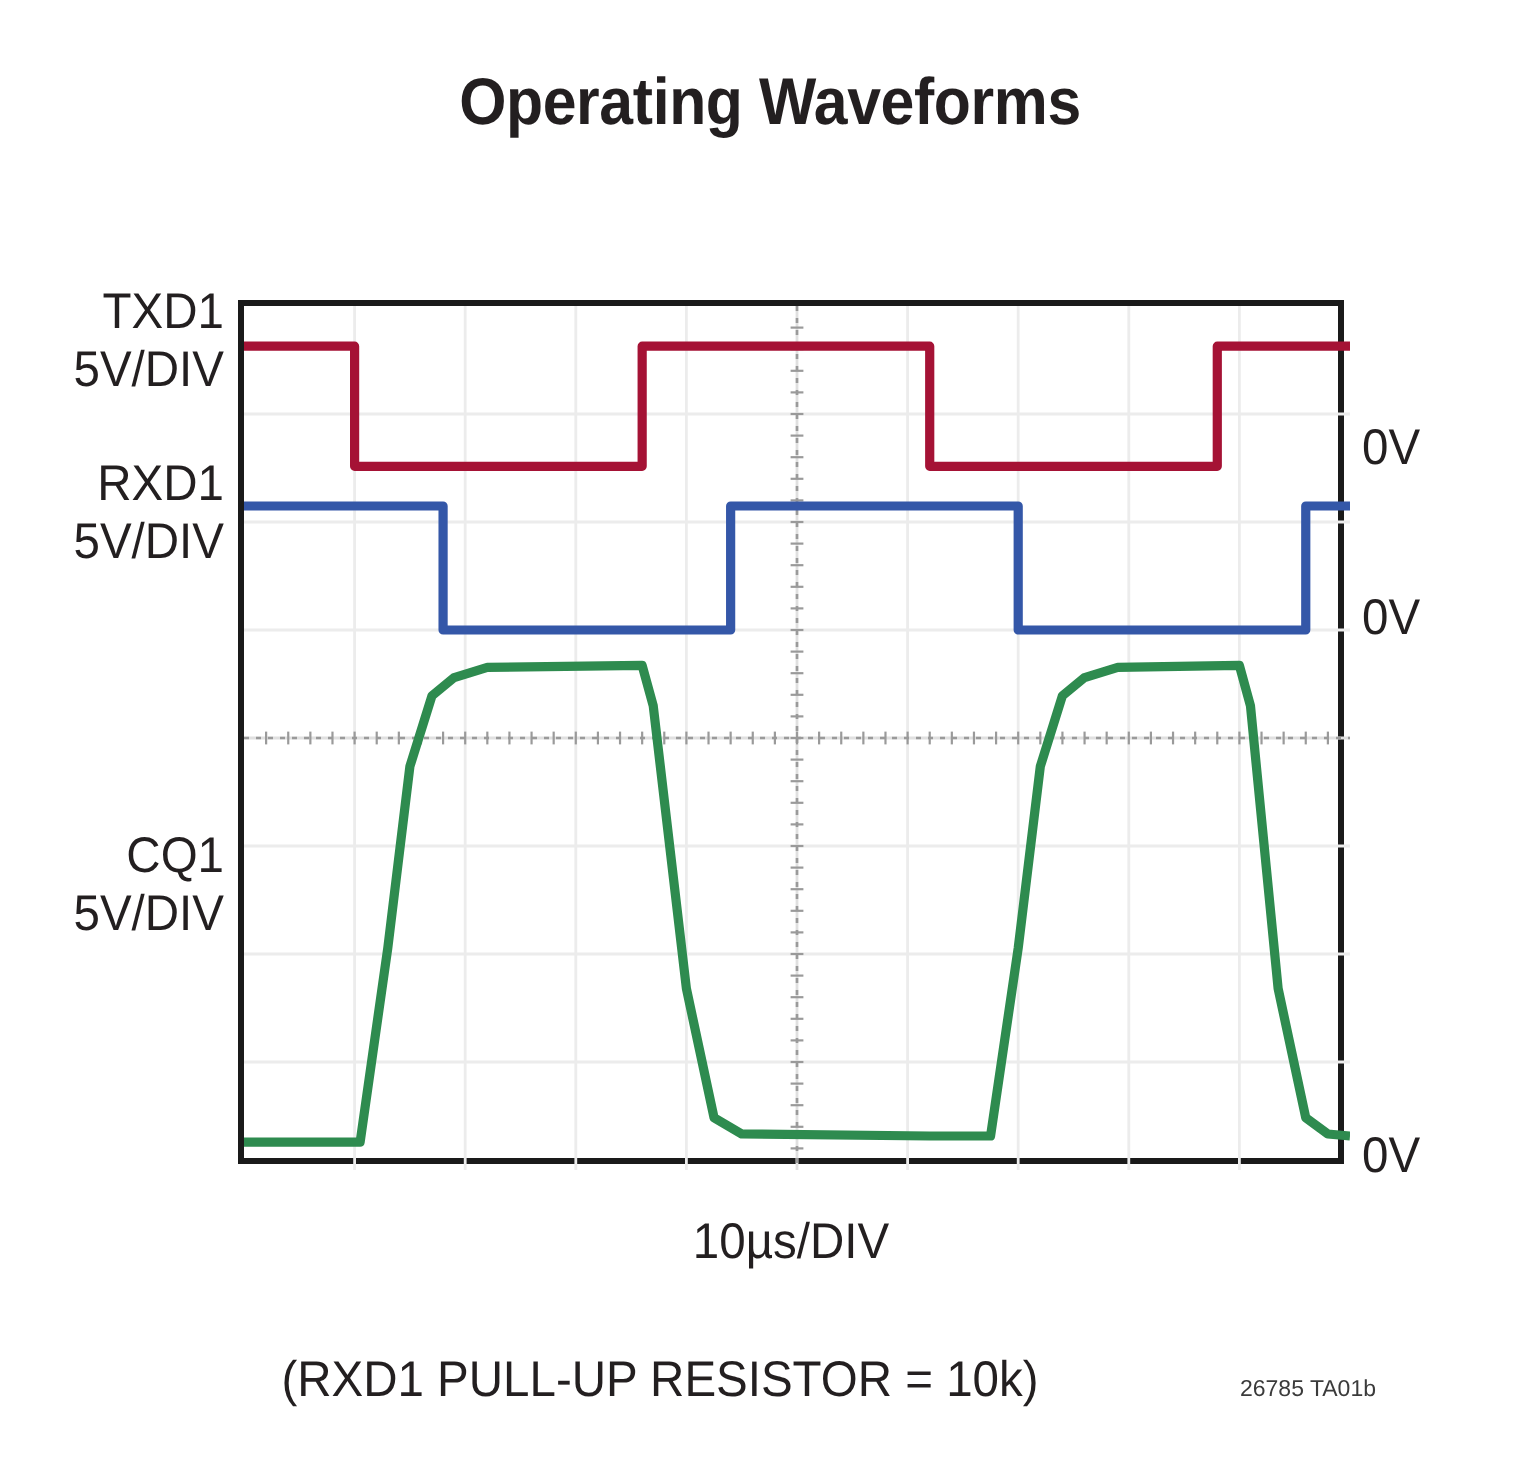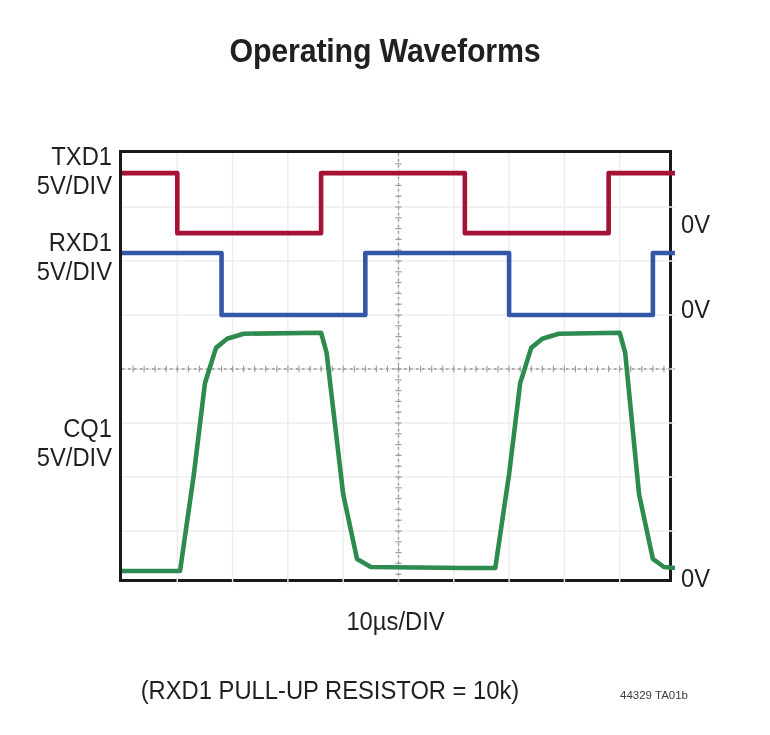--- a/index.html
+++ b/index.html
@@ -272,15 +272,15 @@
         </g>
     </svg>
   </div>
 
   <div class="zero-label" id="zero-txd1">0V</div>
   <div class="zero-label" id="zero-rxd1">0V</div>
   <div class="zero-label" id="zero-cq1">0V</div>
 
   <div id="x-axis-label">10µs/DIV</div>
   <div id="footnote">(RXD1 PULL-UP RESISTOR = 10k)</div>
-  <div id="figure-id">44329 TA01b</div>
+  <div id="figure-id">26785 TA01b</div>
 
 </div>
 
 </body></html>

